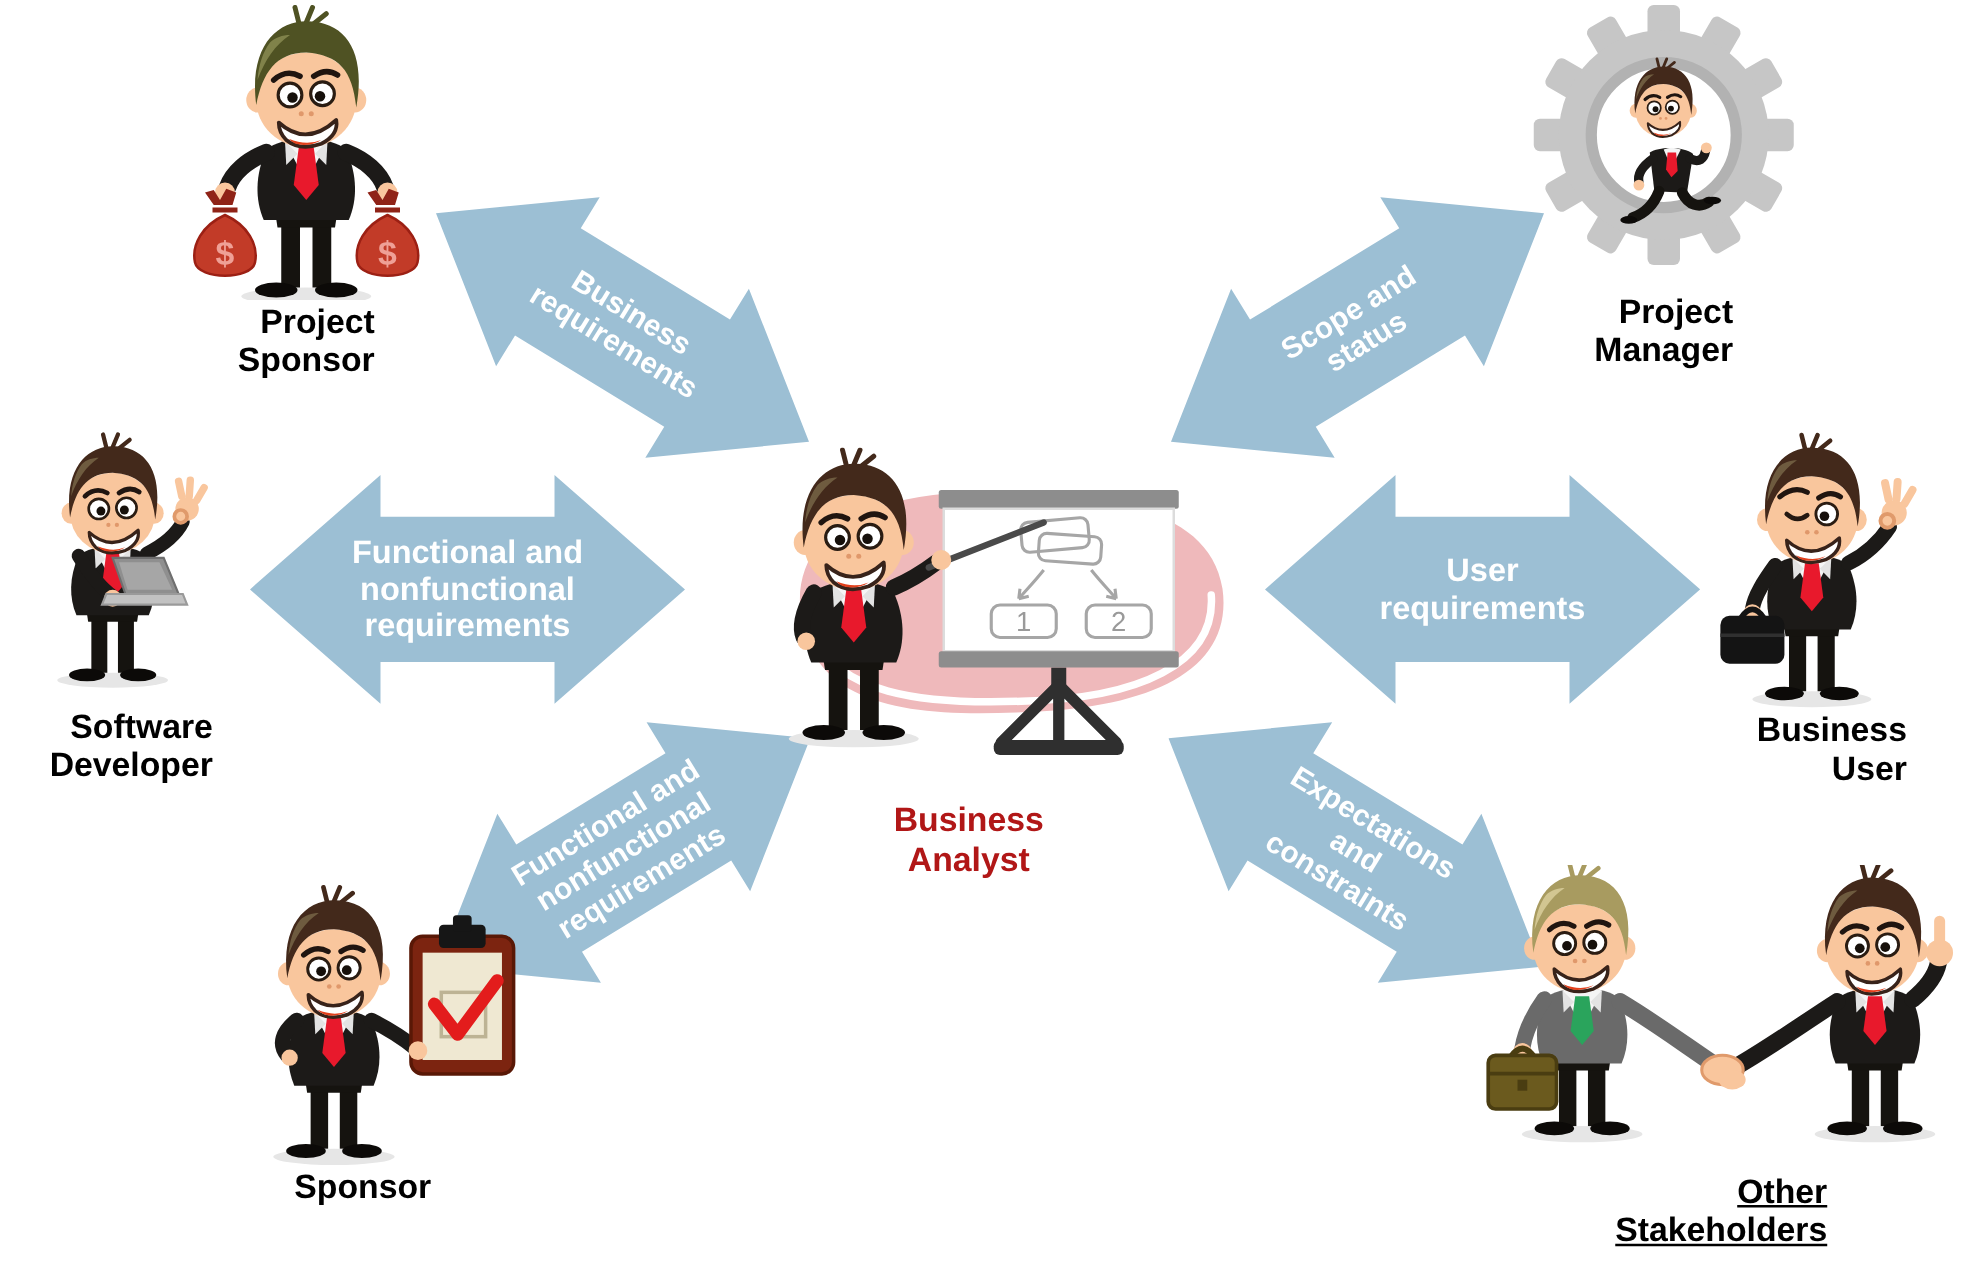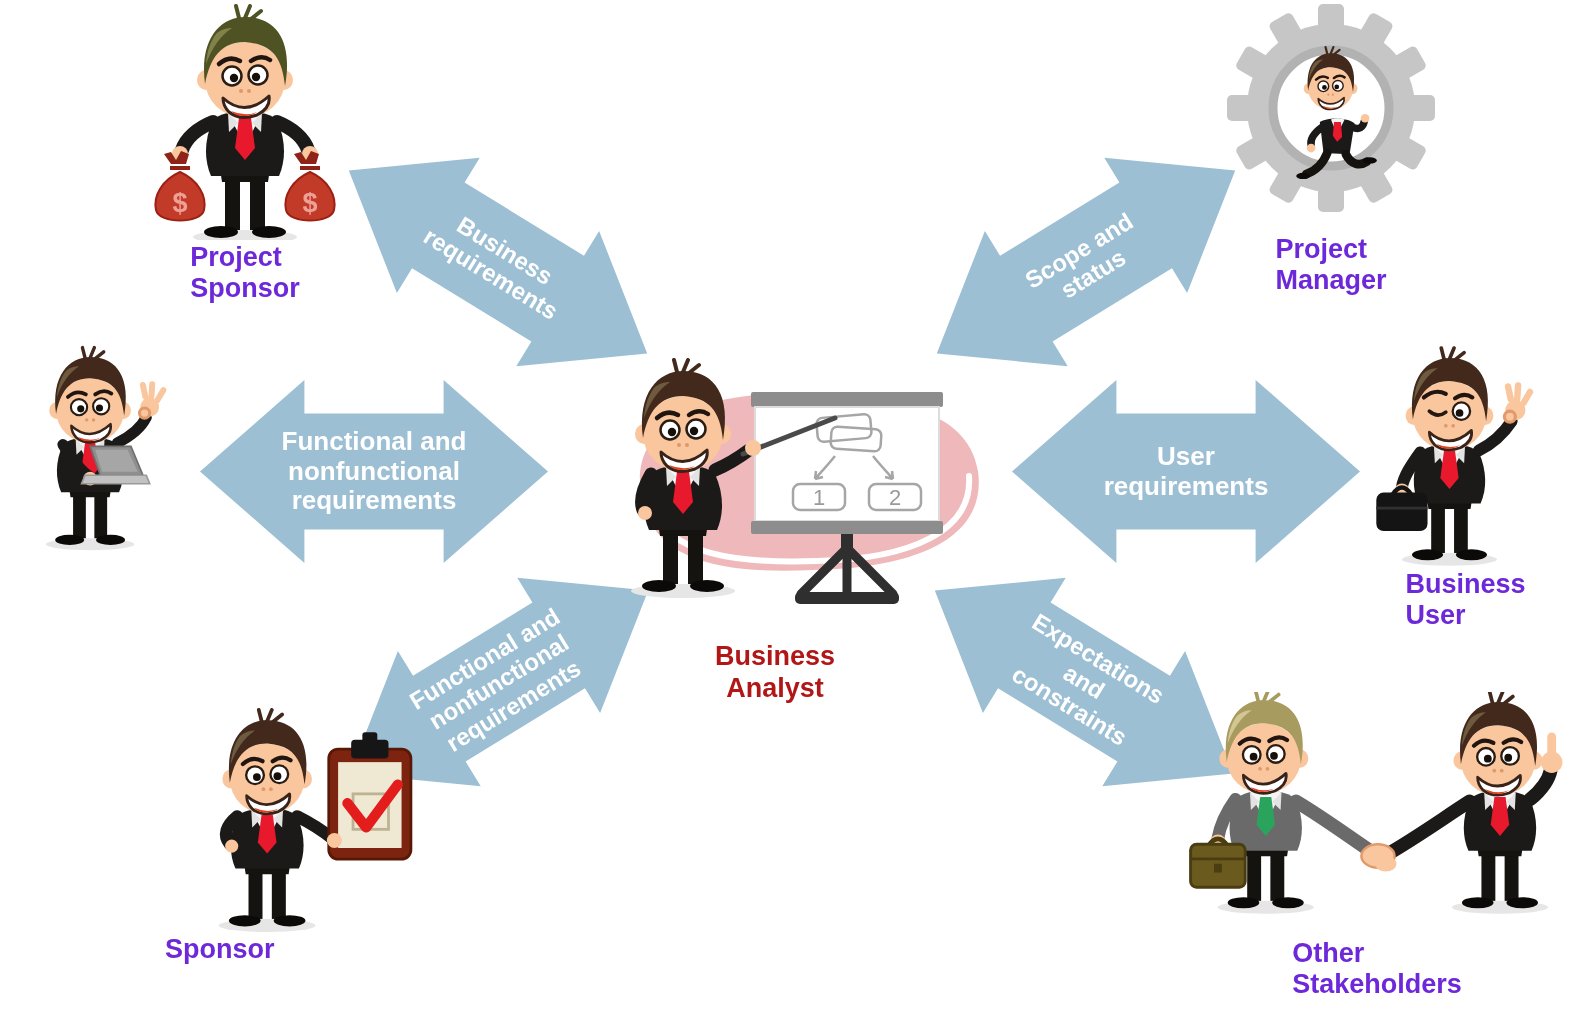--- a/index.html
+++ b/index.html
@@ -3,22 +3,22 @@
 <meta charset="utf-8">
 <style>
   * { margin:0; padding:0; box-sizing:border-box; }
   html,body { background:#fff; }
   #canvas {
     position:relative; width:1583px; height:1014px; background:#ffffff;
     overflow:hidden; font-family:"Liberation Sans", sans-serif;
   }
   .node { position:absolute; display:flex; flex-direction:column; align-items:center; }
   .node-label {
-    font-weight:bold; font-size:27px; color:#6d28d9; line-height:1.16;
-    text-align:left; white-space:pre-line; margin-top:2px;
+    font-weight:bold; font-size:27px; color:#000000; line-height:1.16;
+    text-align:right; white-space:pre-line; margin-top:2px;
   }
   #node-testing .node-label { align-self:flex-start; width:180px; }
   .arrow { position:absolute; display:flex; align-items:center; justify-content:center; }
   .arrow svg { position:absolute; left:0; top:0; width:100%; height:100%; }
   .arrow-label {
     position:relative; font-weight:bold; color:#ffffff; text-align:center;
     white-space:pre-line; line-height:1.14;
   }
   .arrow.horiz { width:348px; height:187px; }
   .arrow.horiz .arrow-label { font-size:26px; }
@@ -28,21 +28,21 @@
   #arrow-tr { left:911px; top:181px; transform:rotate(-31.5deg); }
   #arrow-l  { left:200px; top:378px; }
   #arrow-r  { left:1012px; top:378px; }
   #arrow-bl { left:324px; top:601px; transform:rotate(-31.5deg); }
   #arrow-br { left:909px; top:601px; transform:rotate(31.5deg); }
   #node-project-sponsor   { left:140px;  top:4px;   width:210px; }
   #node-project-manager   { left:1225px; top:4px;   width:212px; }
   #node-software-developer{ left:5px;    top:332px; width:200px; }
   #node-business-user     { left:1358px; top:345px; width:215px; }
   #node-testing           { left:165px;  top:708px; width:265px; }
-  #node-other-stakeholders{ left:1172px; top:692px; width:410px; }
+  #node-other-stakeholders{ left:1172px; top:692px; width:410px;text-decoration:underline; }
   #center-group { position:absolute; left:575px; top:350px; width:420px; height:365px; }
   #blob-svg   { position:absolute; left:10px;  top:16px; z-index:0; }
   #board-svg  { position:absolute; left:172px; top:36px; z-index:1; }
   #analyst-svg{ position:absolute; left:12px;  top:8px;  z-index:2; }
   #center-label {
     position:absolute; left:60px; top:290px; width:280px; z-index:3;
     font-weight:bold; font-size:27px; color:#b11717;
     white-space:pre-line; text-align:center; line-height:1.2;
   }
   svg text { font-family:"Liberation Sans", sans-serif; }
@@ -238,20 +238,22 @@
       <g>
         <path d="M100,118 L148,118 L162,152 L112,152 Z" fill="#8f8f8f" stroke="#6f6f6f" stroke-width="2"></path>
         <path d="M106,122 L144,122 L156,148 L114,148 Z" fill="#a6a6a6"></path>
         <path d="M94,152 L166,152 L170,162 L90,162 Z" fill="#c2c2c2" stroke="#9a9a9a" stroke-width="2"></path>
       </g>
       <g>
           <use href="#okhand" transform="translate(170,72)"></use>
         </g>
       <use href="#head" transform="translate(40,0)"></use>
     </svg>
+    <div class="node-label">Software
+Developer</div>
   </div>
 
   <div class="node" id="node-business-user">
     <svg width="215" height="222" viewBox="0 0 235 240">
       <g transform="translate(20,106)">
           <use href="#body"></use>
         </g>
       <path d="M68,116 C58,130 50,142 48,154" stroke="#1c1a18" stroke-width="13" fill="none" stroke-linecap="round"></path>
       <circle cx="48" cy="158" r="8" fill="#f9c69d"></circle>
       <g>

